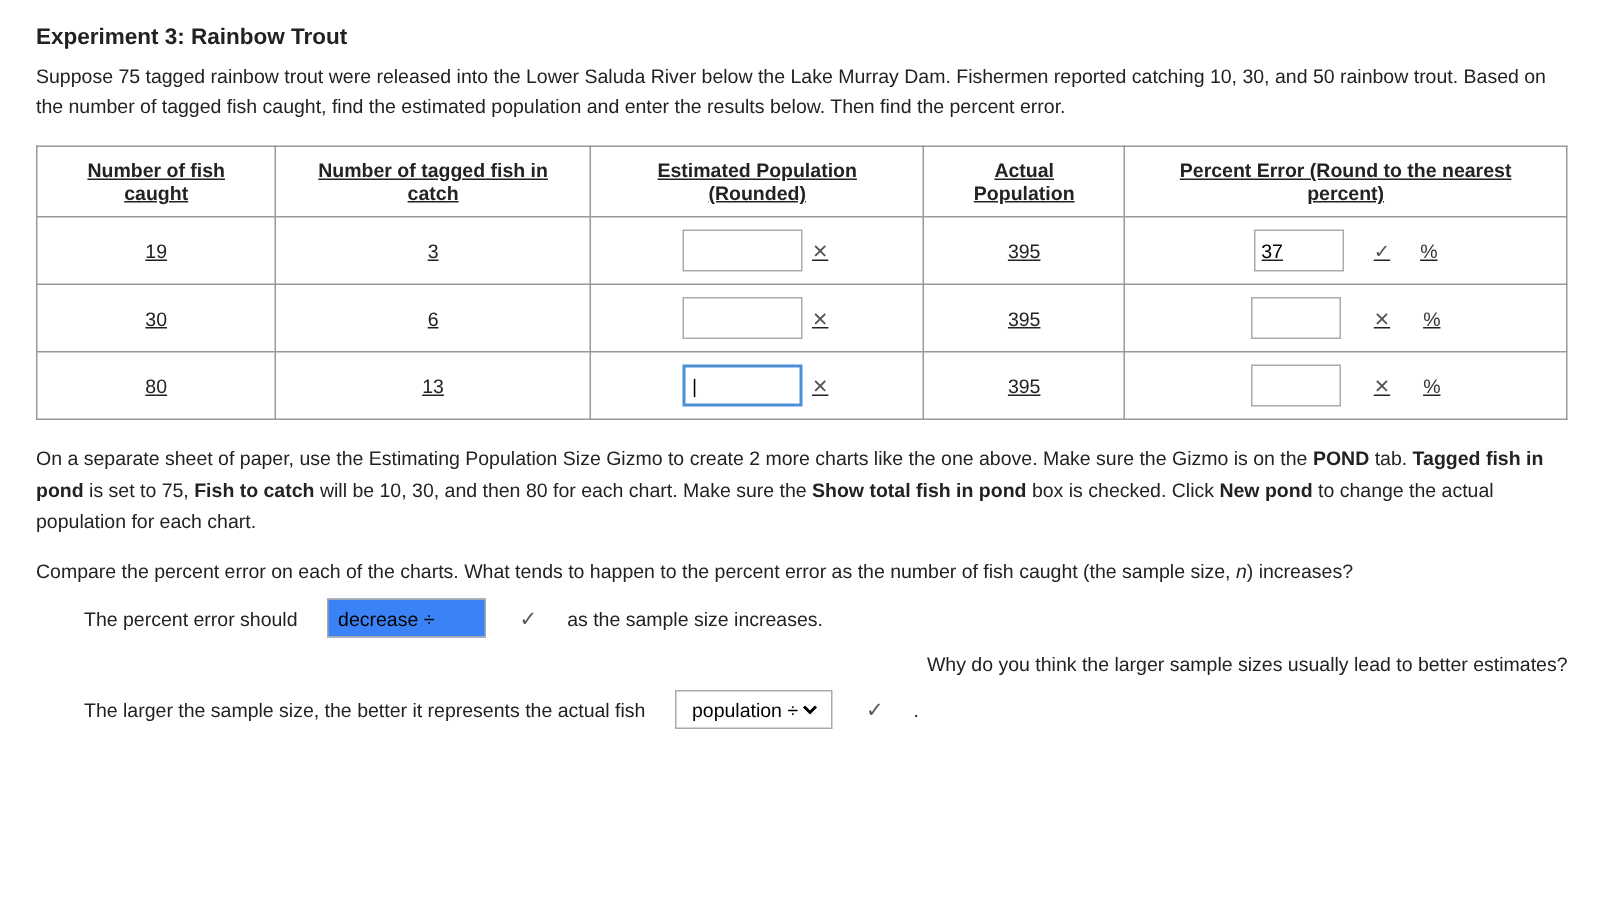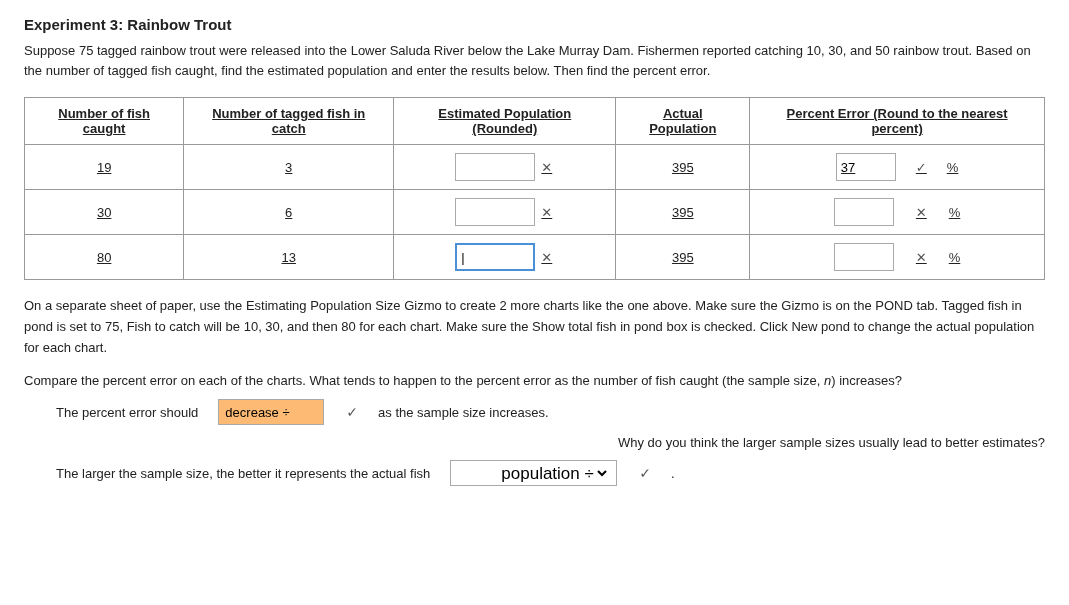--- a/index.html
+++ b/index.html
@@ -80,42 +80,42 @@
       align-items: center;
       justify-content: center;
       gap: 20px;
     }
     .note-text {
       font-size: 13px;
       line-height: 1.6;
       margin-bottom: 12px;
     }
     .note-text b {
-      font-weight: normal;
+      font-weight: bold;
     }
     .compare-text {
       font-size: 13px;
       line-height: 1.6;
       margin-bottom: 8px;
     }
     .answer-line {
       font-size: 13px;
       line-height: 1.8;
       margin-bottom: 8px;
       display: flex;
       align-items: center;
       gap: 20px;
       flex-wrap: wrap;
     }
     .dropdown-inline {
       display: inline-flex;
       align-items: center;
       border: 1px solid #aaa;
       padding: 2px 6px;
-      background: #fdba74;
+      background: #3b82f6;
       font-size: 13px;
       cursor: pointer;
       gap: 4px;
       height: 26px;
     }
     .dropdown-inline select {
       border: none;
       outline: none;
       font-size: 13px;
       background: transparent;
@@ -144,24 +144,23 @@
       padding: 2px 6px;
       background: #fff;
       font-size: 13px;
       cursor: pointer;
       gap: 4px;
       height: 26px;
     }
     .pop-dropdown select {
       border: none;
       outline: none;
-      font-size: 17px;
+      font-size: 13px;
       background: transparent;
       cursor: pointer;
-      margin-left: 40px;
     }
   </style>
 </head>
 <body>
 
 <div class="experiment-title">Experiment 3: Rainbow Trout</div>
 
 <div class="intro-text">Suppose 75 tagged rainbow trout were released into the Lower Saluda River below the Lake Murray Dam. Fishermen reported catching 10, 30, and 50 rainbow trout. Based on the number of tagged fish caught, find the estimated population and enter the results below. Then find the percent error.</div>
 
 <table>

